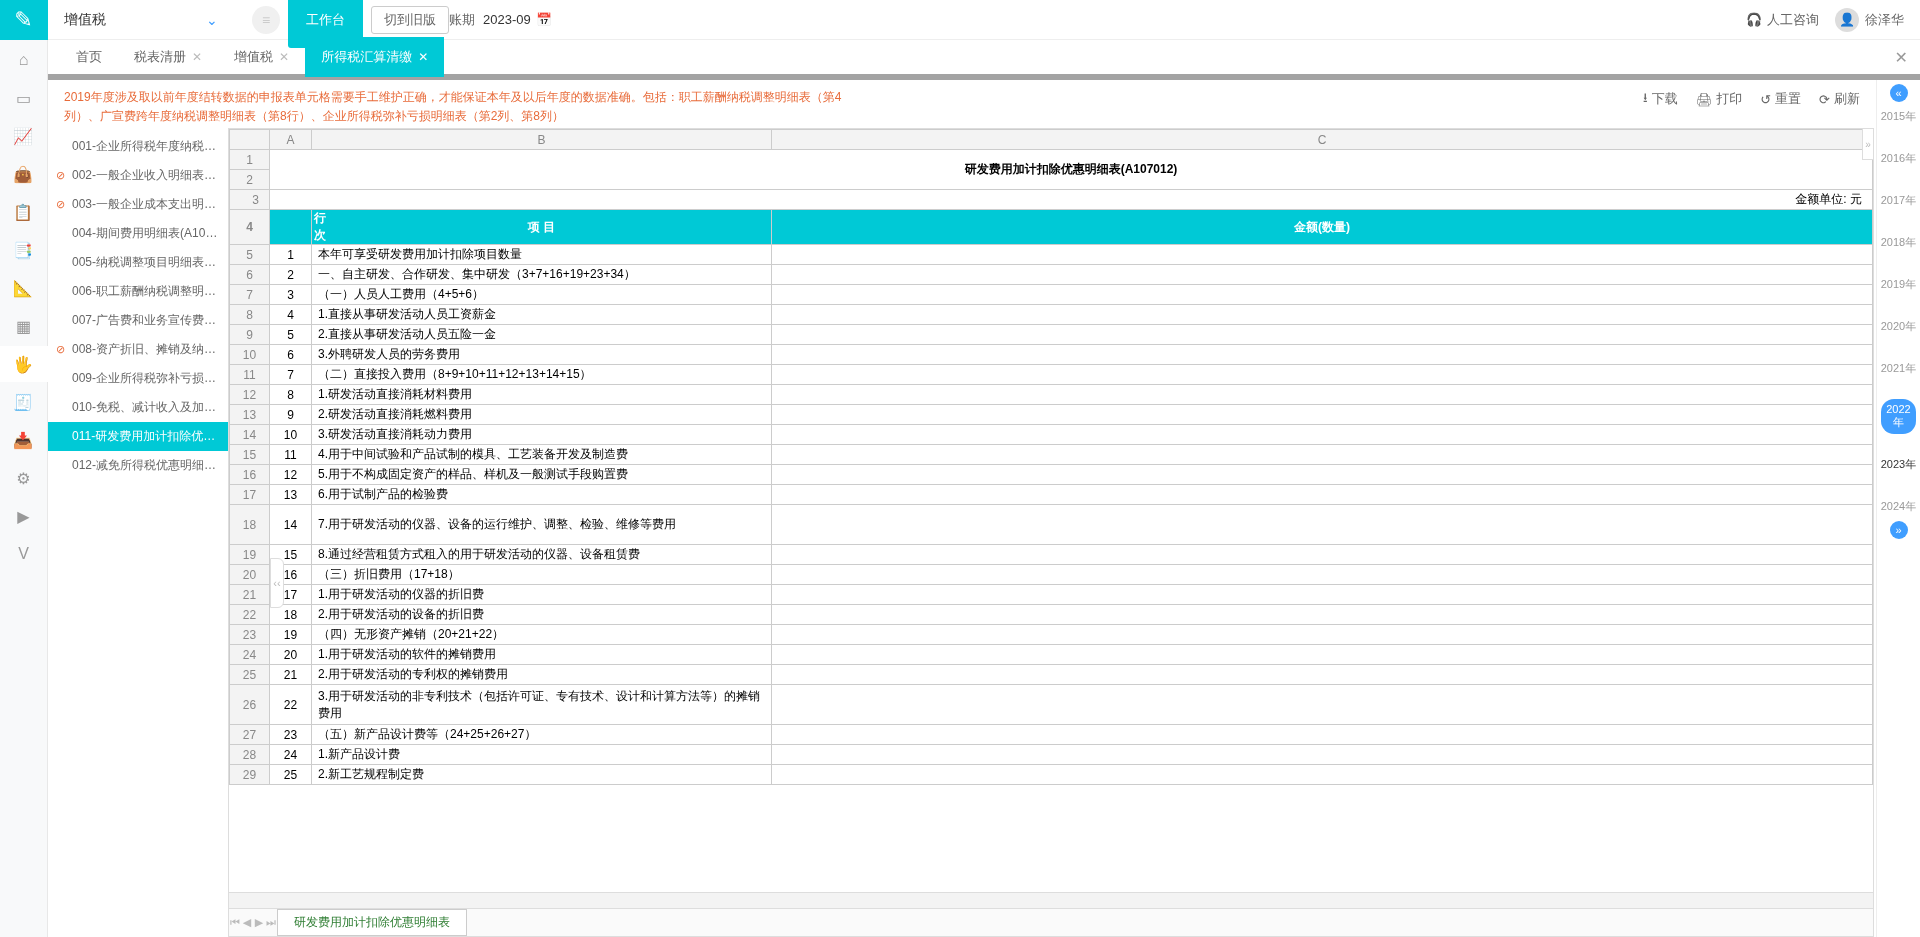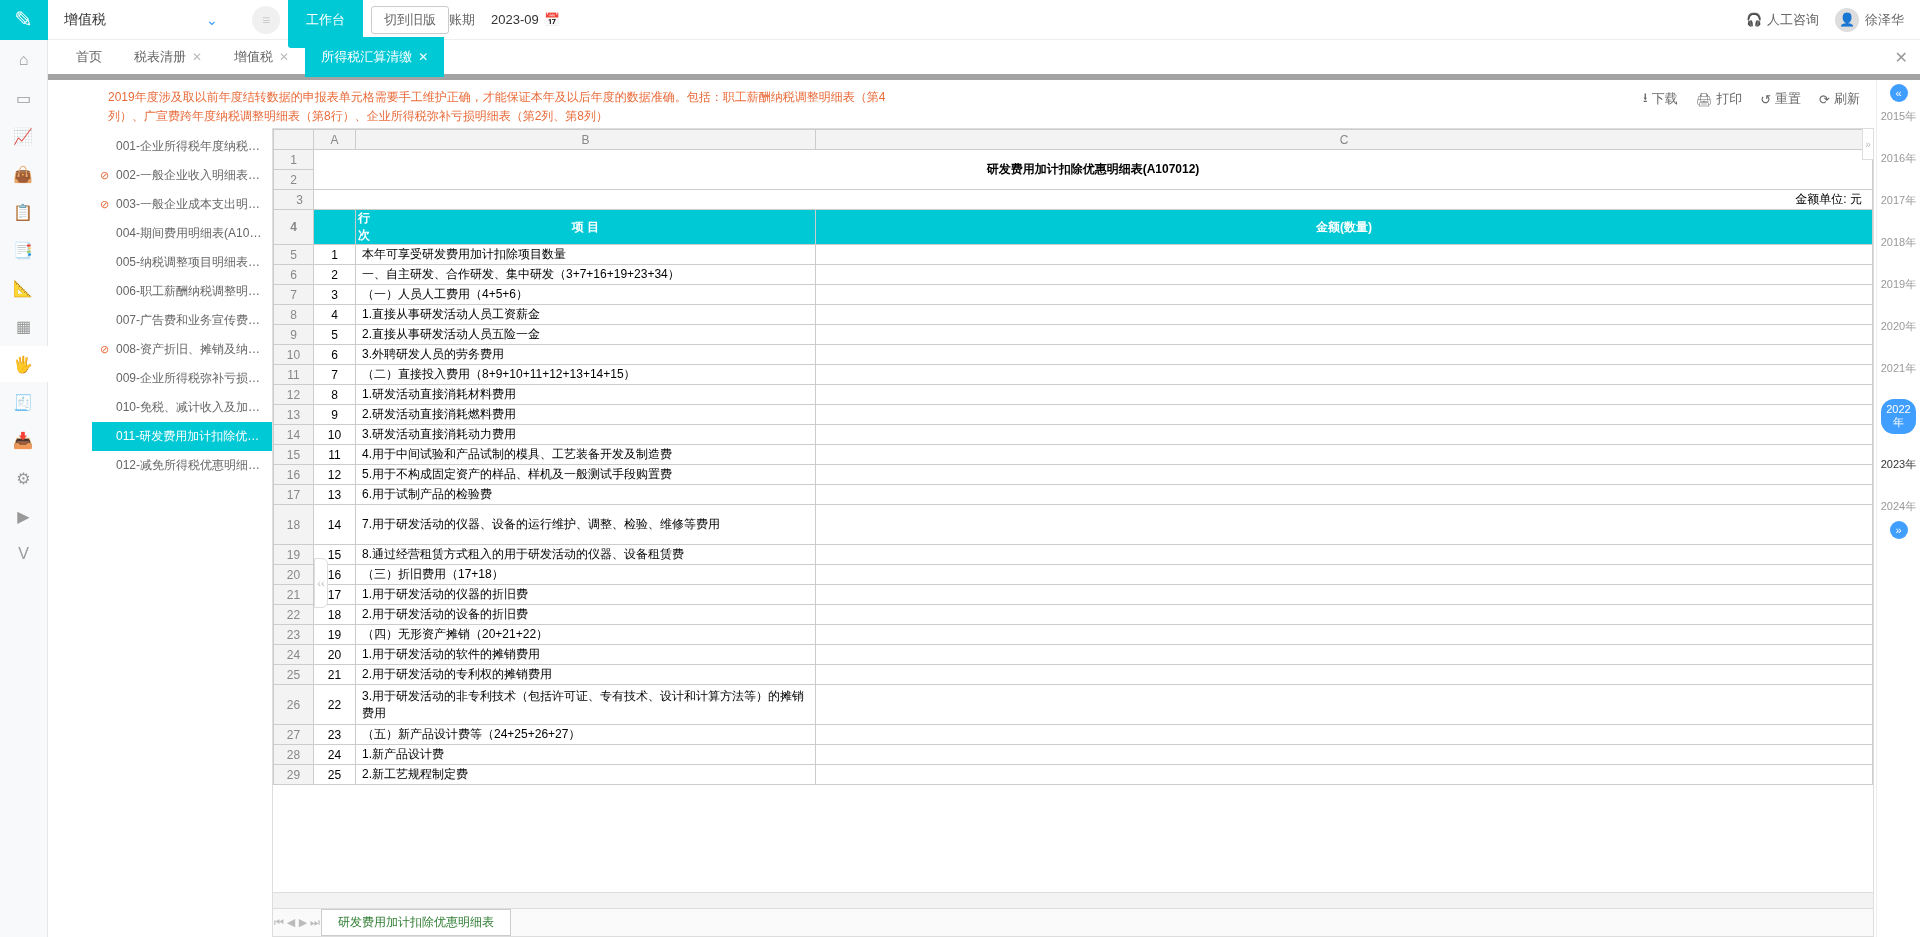--- a/index.html
+++ b/index.html
@@ -17,21 +17,21 @@
 .main { flex: 1; display: flex; flex-direction: column; background: #fff; }
 
 
 .header { height: 40px; display: flex; align-items: center; padding: 0 16px; border-bottom: 1px solid #eee; }
 .header .title-select { font-size: 14px; color: #333; display: flex; align-items: center; min-width: 180px; }
 .header .title-select .chev { margin-left: 100px; color: #409eff; }
 .header .circle-btn { width: 28px; height: 28px; border-radius: 50%; background: #f0f0f0; display: flex; align-items: center; justify-content: center; margin: 0 8px; color: #ccc; font-size: 14px; }
 .header .btn-primary { background: #00c9d6; color: #fff; padding: 19px 18px; border-radius: 3px; font-size: 13px; border: none; cursor: pointer; }
 .header .btn-outline { border: 1px solid #ccc; background: #fff; color: #666; padding: 4px 12px; border-radius: 3px; font-size: 13px; margin-left: 8px; cursor: pointer; }
 .header .period-label { font-size: 13px; color: #666; margin-left: 0; }
-.header .period-value { font-size: 13px; color: #333; margin-left: 16px; }
+.header .period-value { font-size: 13px; color: #333; margin-left: 8px; }
 .header .period-icon { color: #00c9d6; margin-left: 6px; font-size: 13px; }
 .header .spacer { flex: 1; }
 .header .right-link { font-size: 13px; color: #666; margin-left: 16px; display: flex; align-items: center; cursor: pointer; }
 .header .right-link .ico { margin-right: 4px; }
 .header .user { display: flex; align-items: center; margin-left: 16px; font-size: 13px; color: #666; }
 .header .user .avatar { width: 24px; height: 24px; border-radius: 50%; background: #ddd; margin-right: 6px; display: flex; align-items: center; justify-content: center; color: #999; font-size: 13px; }
 
 
 .tabs { height: 40px; display: flex; align-items: center; padding: 0 12px; border-bottom: 6px solid #a3a3a3; position: relative; }
 .tab { padding: 0 16px; height: 40px; display: flex; align-items: center; font-size: 13px; color: #666; cursor: pointer; position: relative; }
@@ -85,21 +85,21 @@
 .sheet-tabs .scroll-right { flex: 1; border-left: 1px solid #ddd; position: relative; }
 
 
 .year-rail { width: 44px; background: #fff; display: flex; flex-direction: column; align-items: center; padding-top: 4px; gap: 3px; border-left: 1px solid #eee; }
 .year-rail .yr { font-size: 11px; color: #999; padding: 4px 0; cursor: pointer; width: 100%; text-align: center; }
 .year-rail .yr.active { background: #409eff; color: #fff; border-radius: 13px; margin: 0 4px; width: calc(100% - 8px); }
 .year-rail .yr.current { color: #333; }
 .year-rail .circ { width: 18px; height: 18px; border-radius: 50%; background: #409eff; color: #fff; display: flex; align-items: center; justify-content: center; font-size: 11px; cursor: pointer; }
 
 .sheet-container { flex: 1; overflow: auto; }
-.inner-content { display:flex; flex-direction:column; flex:1; overflow:hidden;margin-left:44px; }
+.inner-content { display:flex; flex-direction:column; flex:1; overflow:hidden; }
 .inner-main { display:flex; flex:1; overflow:hidden; position:relative; }
 .expand-tab { position:absolute; right:0; top:0; width:12px; height:32px; background:#fff; border:1px solid #ddd; display:flex; align-items:center; justify-content:center; color:#bbb; font-size:10px; cursor:pointer; }
 </style>
 </head>
 <body>
 
 <div class="app">
   <div class="sidebar">
     <div class="logo">✎</div>
     <div class="nav-icon">⌂</div>

